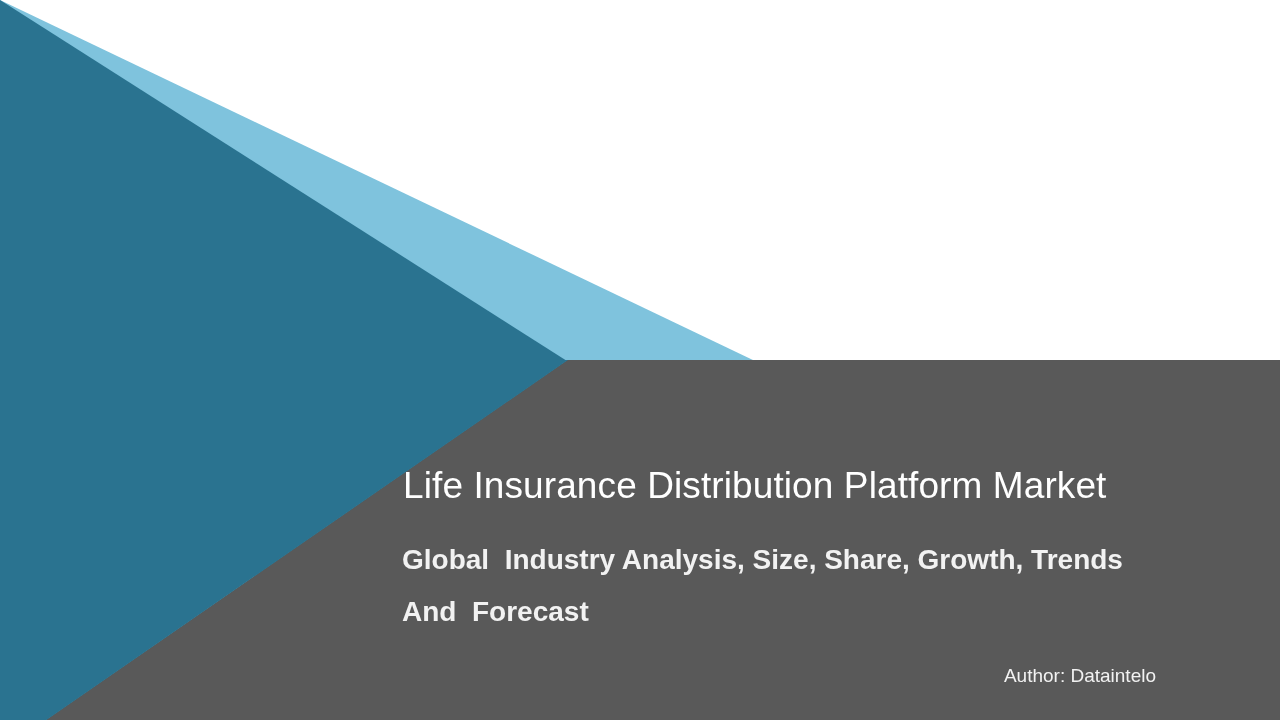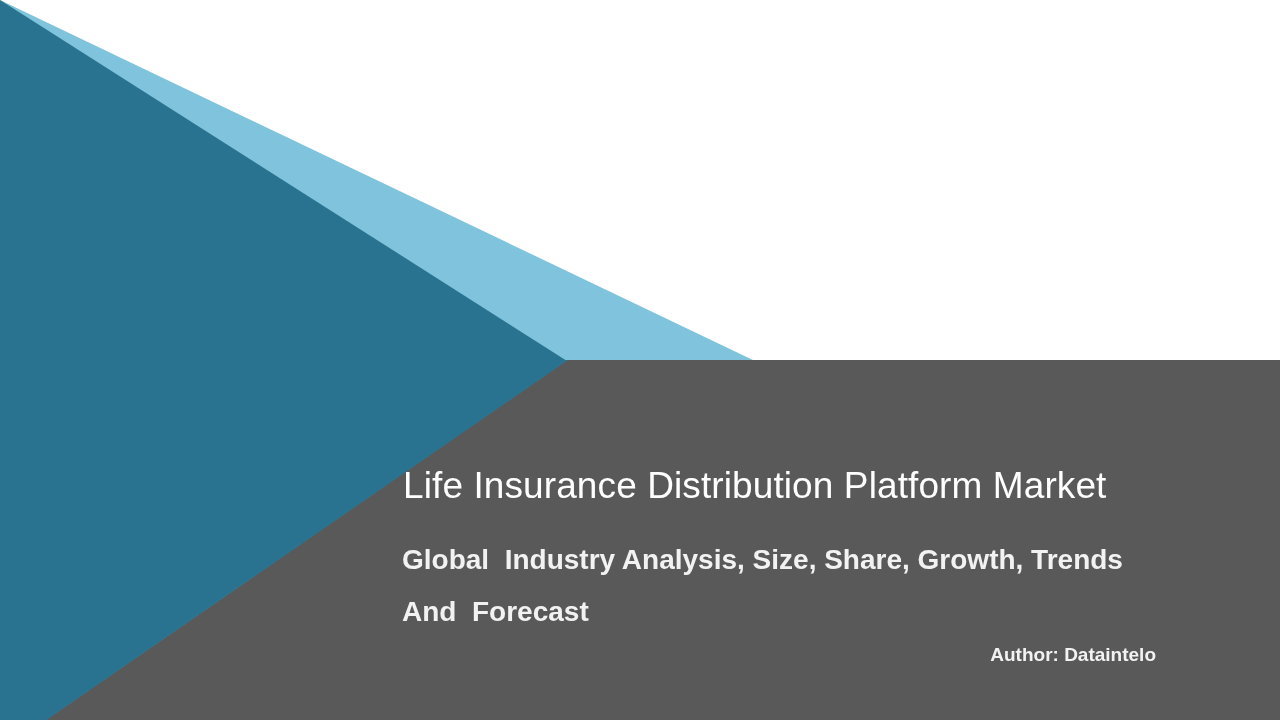--- a/index.html
+++ b/index.html
@@ -55,26 +55,26 @@
     font-size: 28px;
     line-height: 52px;
     font-weight: bold;
     color: #f2f2f2;
     white-space: pre-wrap;
     margin: 0;
   }
   .author {
     position: absolute;
     left: 402px;
-    top: 643px;
+    top: 664px;
     width: 754px;
     text-align: right;
     font-size: 19px;
     line-height: 24px;
-    font-weight: bold;
+    font-weight: normal;
     color: #f2f2f2;
     white-space: pre;
     margin: 0;
   }
 </style>
 </head>
 <body>
 
 <div id="slide">
 

